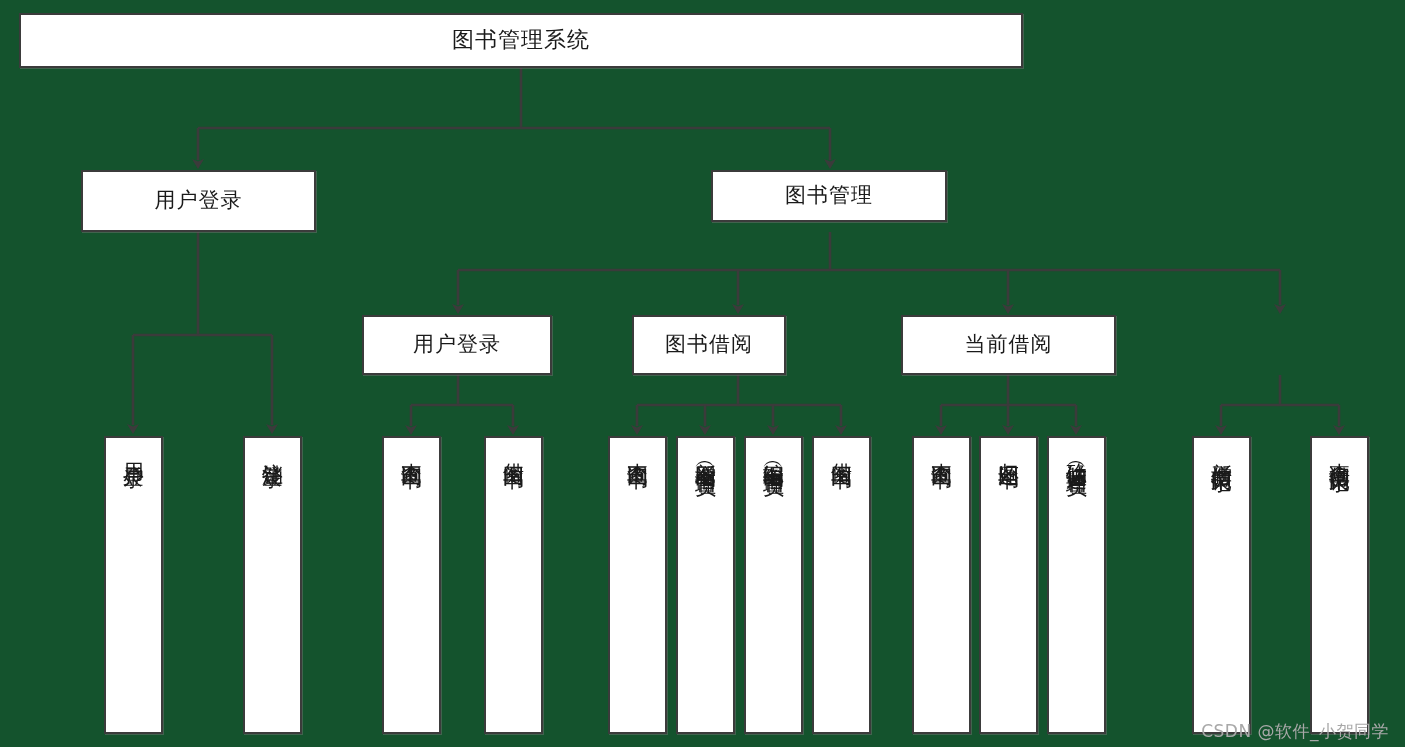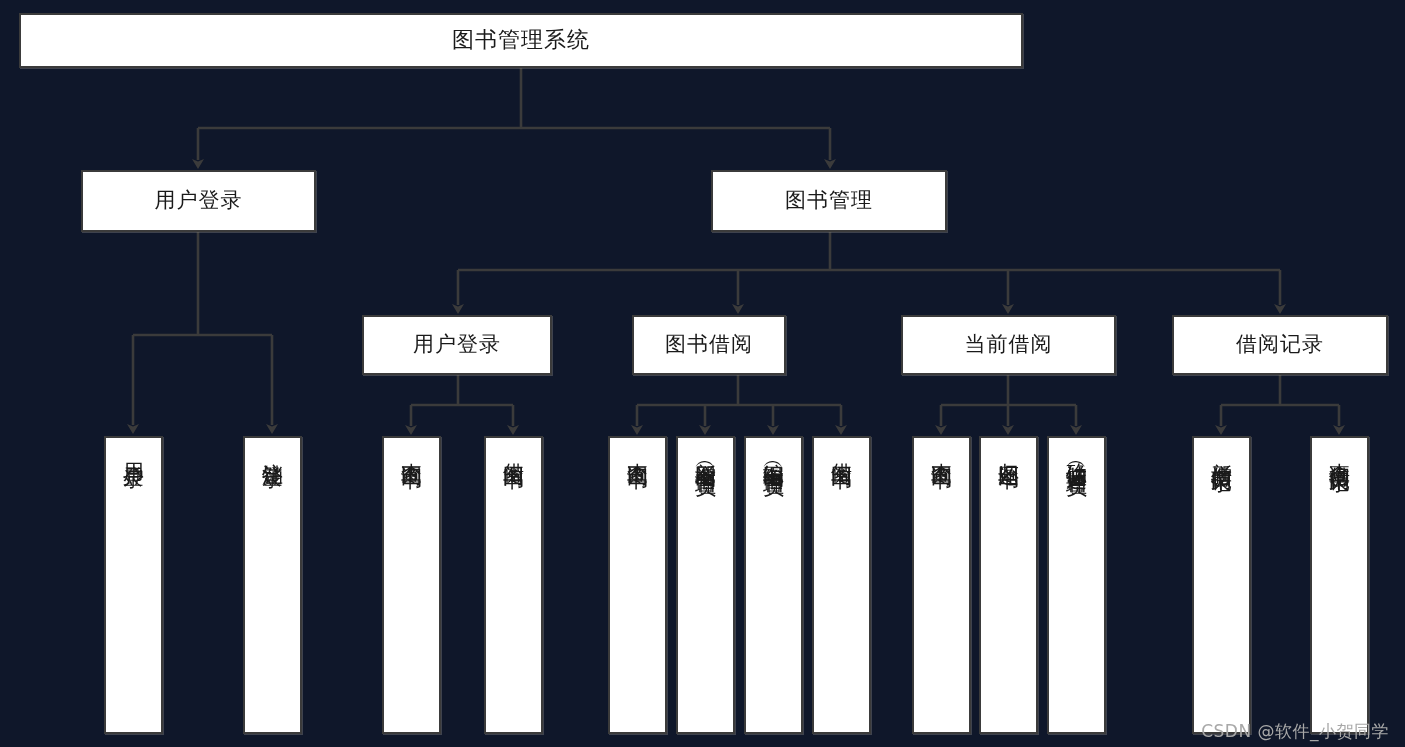--- a/index.html
+++ b/index.html
@@ -7,21 +7,21 @@
     padding: 0;
     background: #ffffff;
   }
   body {
     font-family: "DejaVu Sans", "Liberation Sans", sans-serif;
   }
   #diagram-root {
     position: relative;
     width: 1405px;
     height: 747px;
-    background: #0f172a;
+    background: #14532d;
     overflow: hidden;
   }
   #svg-layer {
     position: absolute;
     left: 0;
     top: 0;
     width: 1405px;
     height: 747px;
   }
   .node {
@@ -122,35 +122,32 @@
     </g>
   </svg>
 
   <div class="node horiz root" style="left:19px; top:13px; width:1004px; height:55px;">
     <span>图书管理系统</span>
   </div>
 
   <div class="node horiz" style="left:81px; top:170px; width:235px; height:62px;">
     <span>用户登录</span>
   </div>
-  <div class="node horiz" style="left:711px; top:170px; width:236px; height:62px;">
+  <div class="node horiz" style="left:711px; top:170px; width:236px; height:52px;">
     <span>图书管理</span>
   </div>
 
   <div class="node horiz" style="left:362px; top:315px; width:190px; height:60px;">
     <span>用户登录</span>
   </div>
   <div class="node horiz" style="left:632px; top:315px; width:154px; height:60px;">
     <span>图书借阅</span>
   </div>
   <div class="node horiz" style="left:901px; top:315px; width:215px; height:60px;">
     <span>当前借阅</span>
-  </div>
-  <div class="node horiz" style="left:1172px; top:315px; width:216px; height:60px;">
-    <span>借阅记录</span>
   </div>
 
   <div class="node vert" style="left:104px; top:436px; width:59px; height:298px;">
     <span class="vtext">用户登录</span>
   </div>
   <div class="node vert" style="left:243px; top:436px; width:59px; height:298px;">
     <span class="vtext">注销登录</span>
   </div>
 
   <div class="node vert" style="left:382px; top:436px; width:59px; height:298px;">

